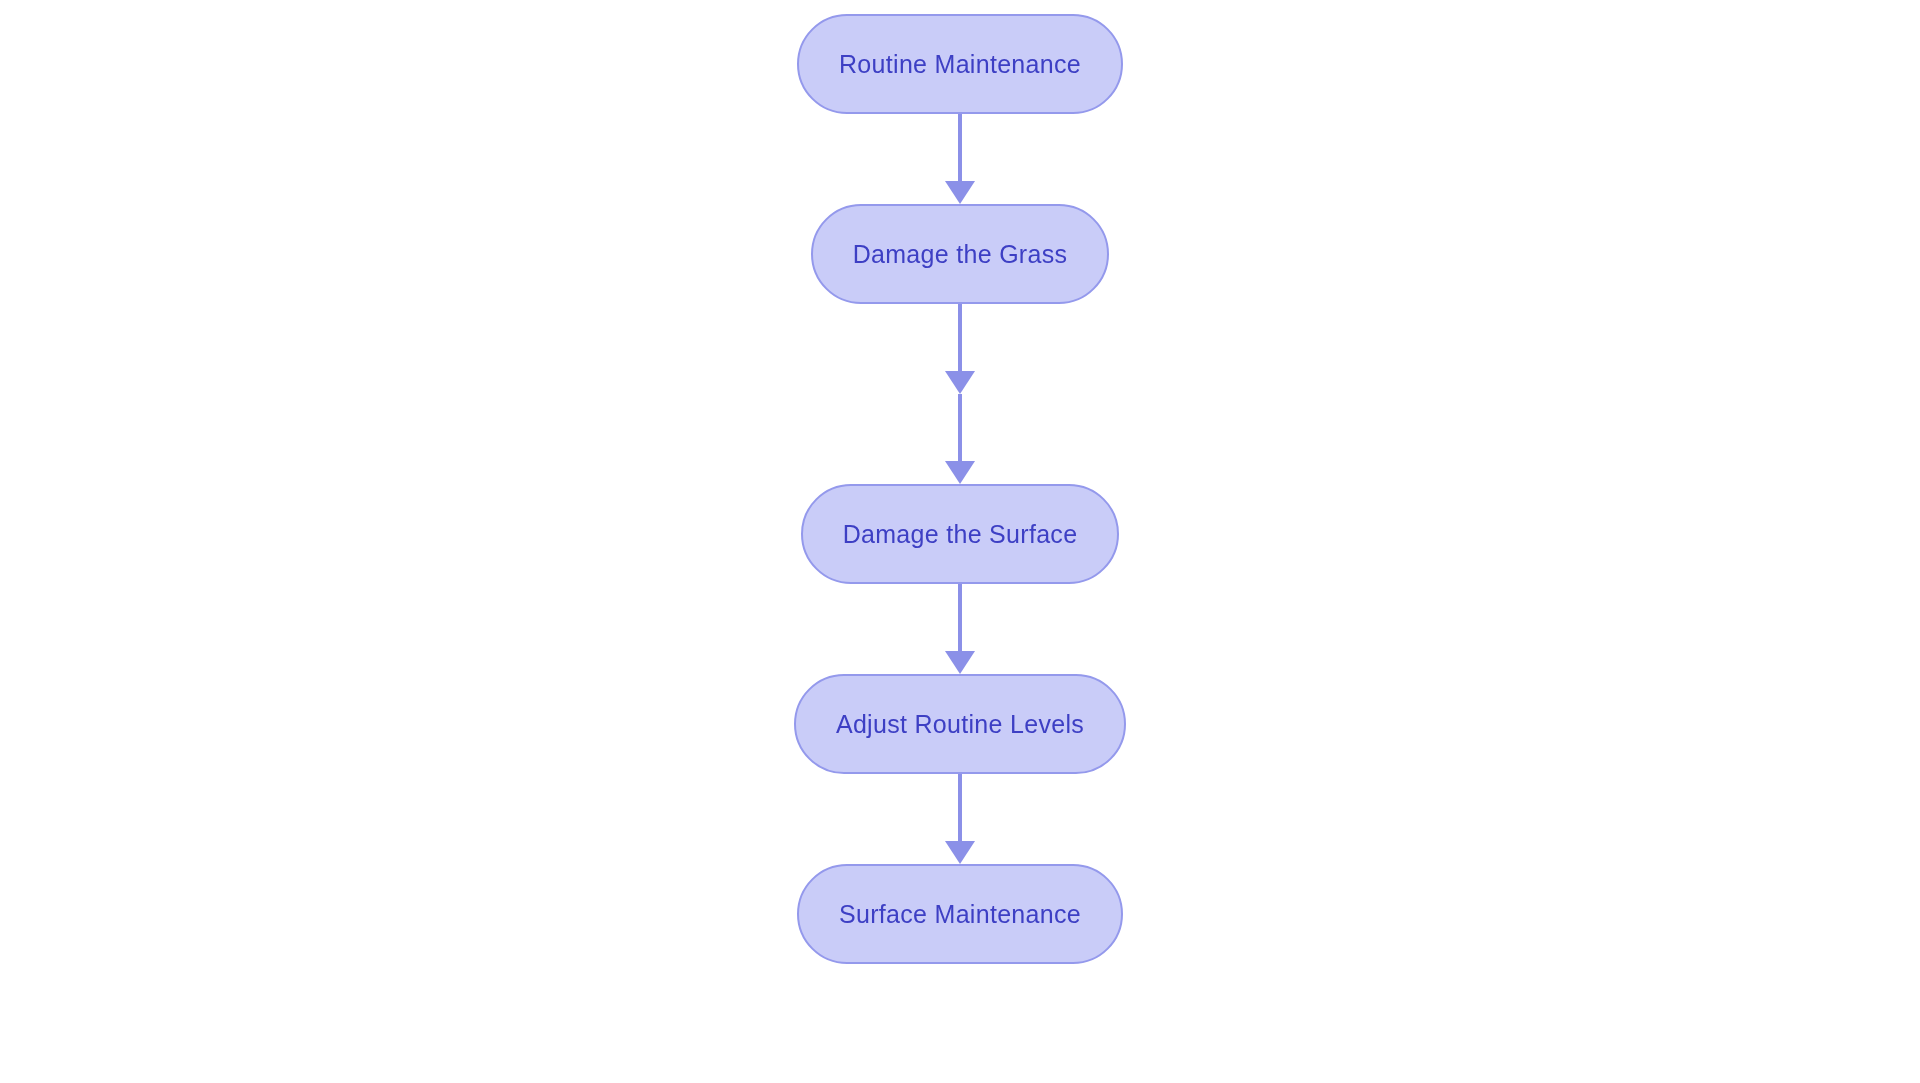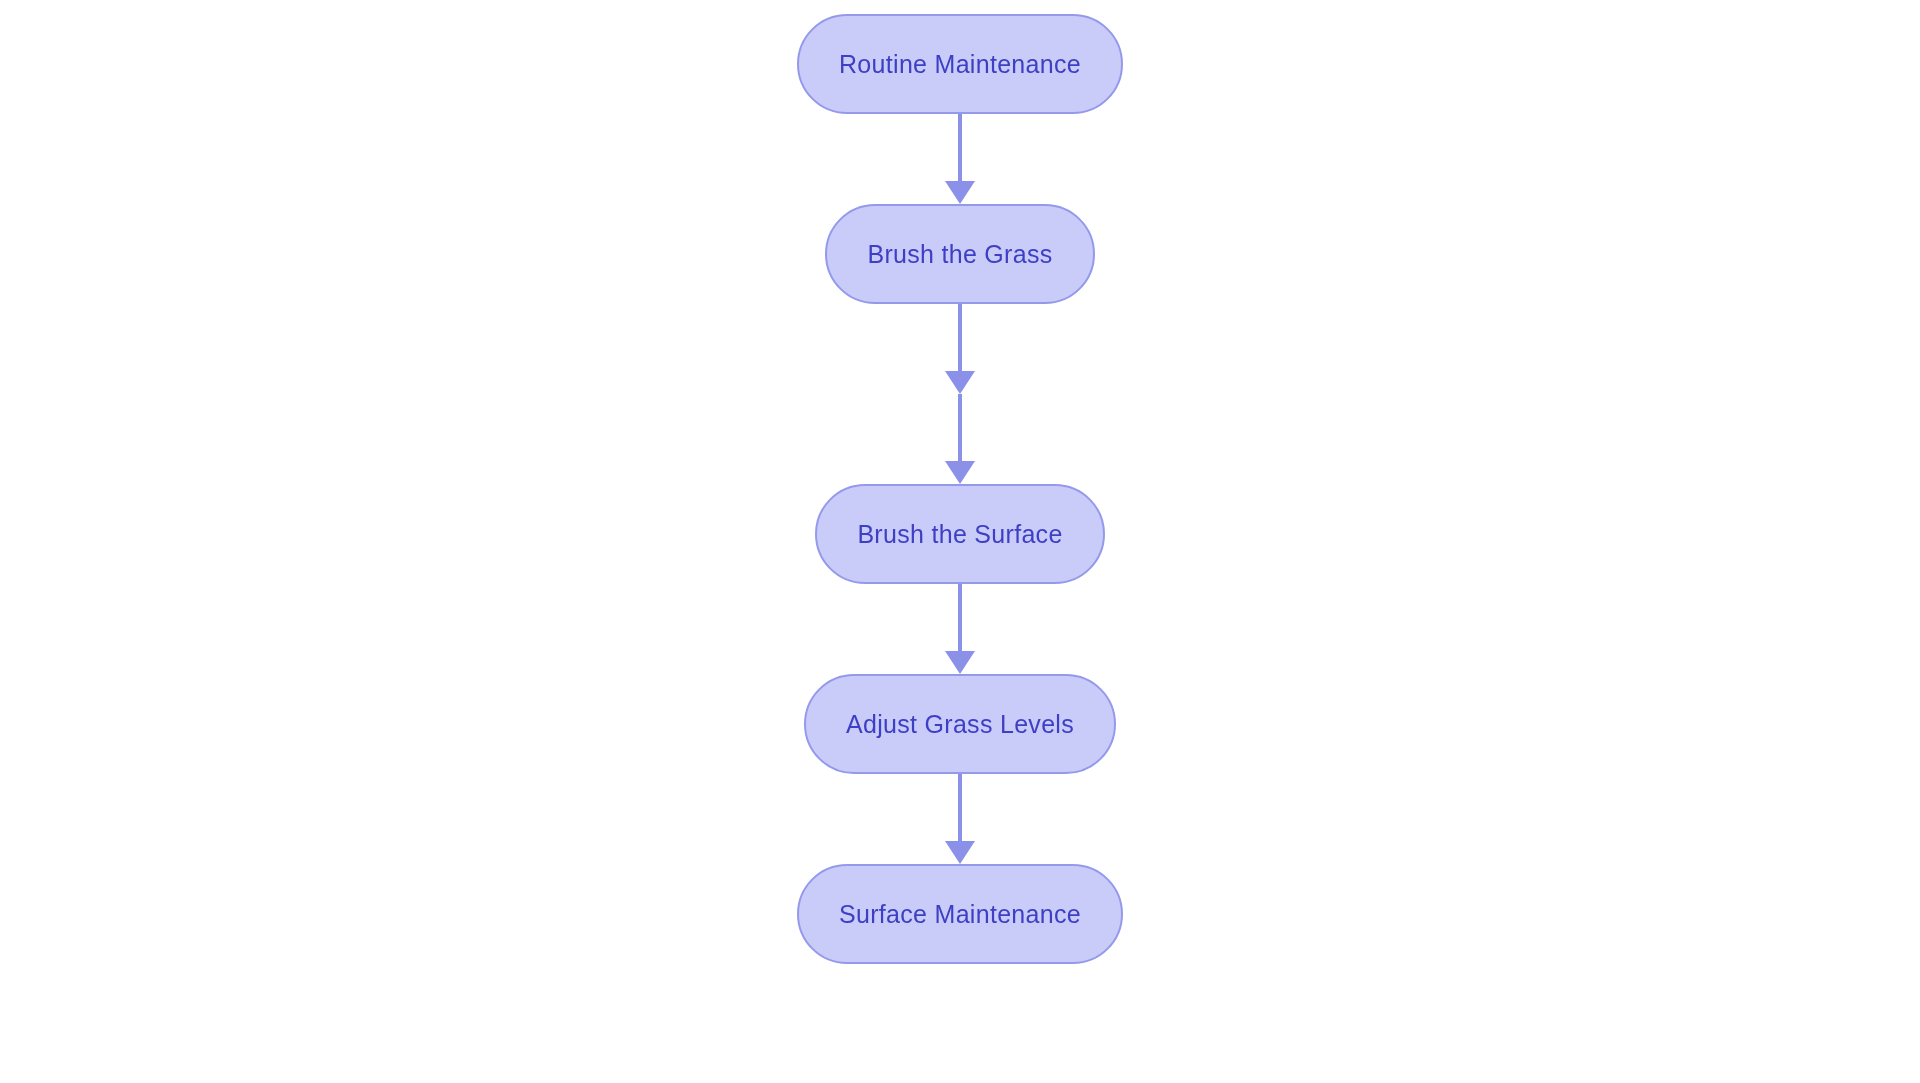--- a/index.html
+++ b/index.html
@@ -75,45 +75,45 @@
   <div class="node">
     <span class="node-label">Routine Maintenance</span>
   </div>
 
   <div class="connector">
     <div class="arrow-shaft"></div>
     <div class="arrow-head"></div>
   </div>
 
   <div class="node">
-    <span class="node-label">Brush the Grass</span>
+    <span class="node-label">Damage the Grass</span>
   </div>
 
   <div class="connector">
     <div class="arrow-shaft"></div>
     <div class="arrow-head"></div>
   </div>
 
 
   <div class="connector">
     <div class="arrow-shaft"></div>
     <div class="arrow-head"></div>
   </div>
 
   <div class="node">
-    <span class="node-label">Brush the Surface</span>
+    <span class="node-label">Damage the Surface</span>
   </div>
 
   <div class="connector">
     <div class="arrow-shaft"></div>
     <div class="arrow-head"></div>
   </div>
 
   <div class="node">
-    <span class="node-label">Adjust Grass Levels</span>
+    <span class="node-label">Adjust Routine Levels</span>
   </div>
 
   <div class="connector">
     <div class="arrow-shaft"></div>
     <div class="arrow-head"></div>
   </div>
 
   <div class="node">
     <span class="node-label">Surface Maintenance</span>
   </div>

